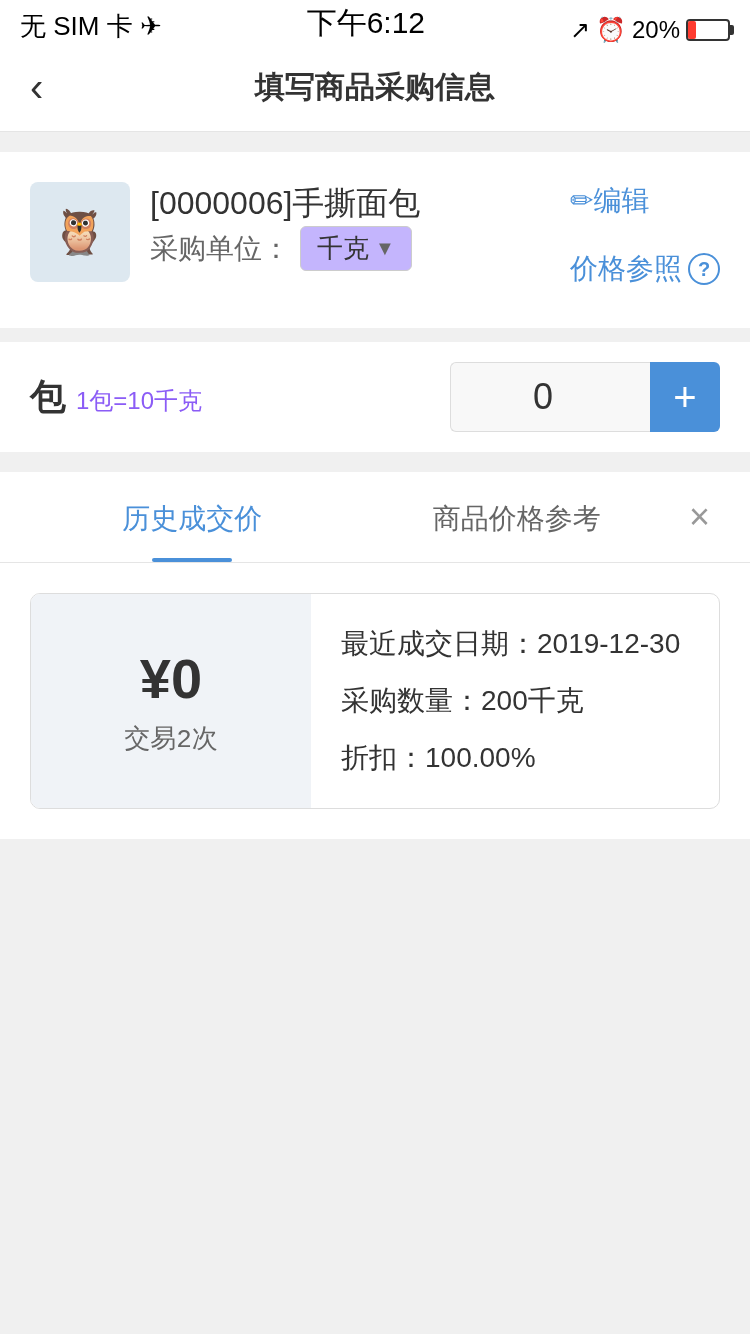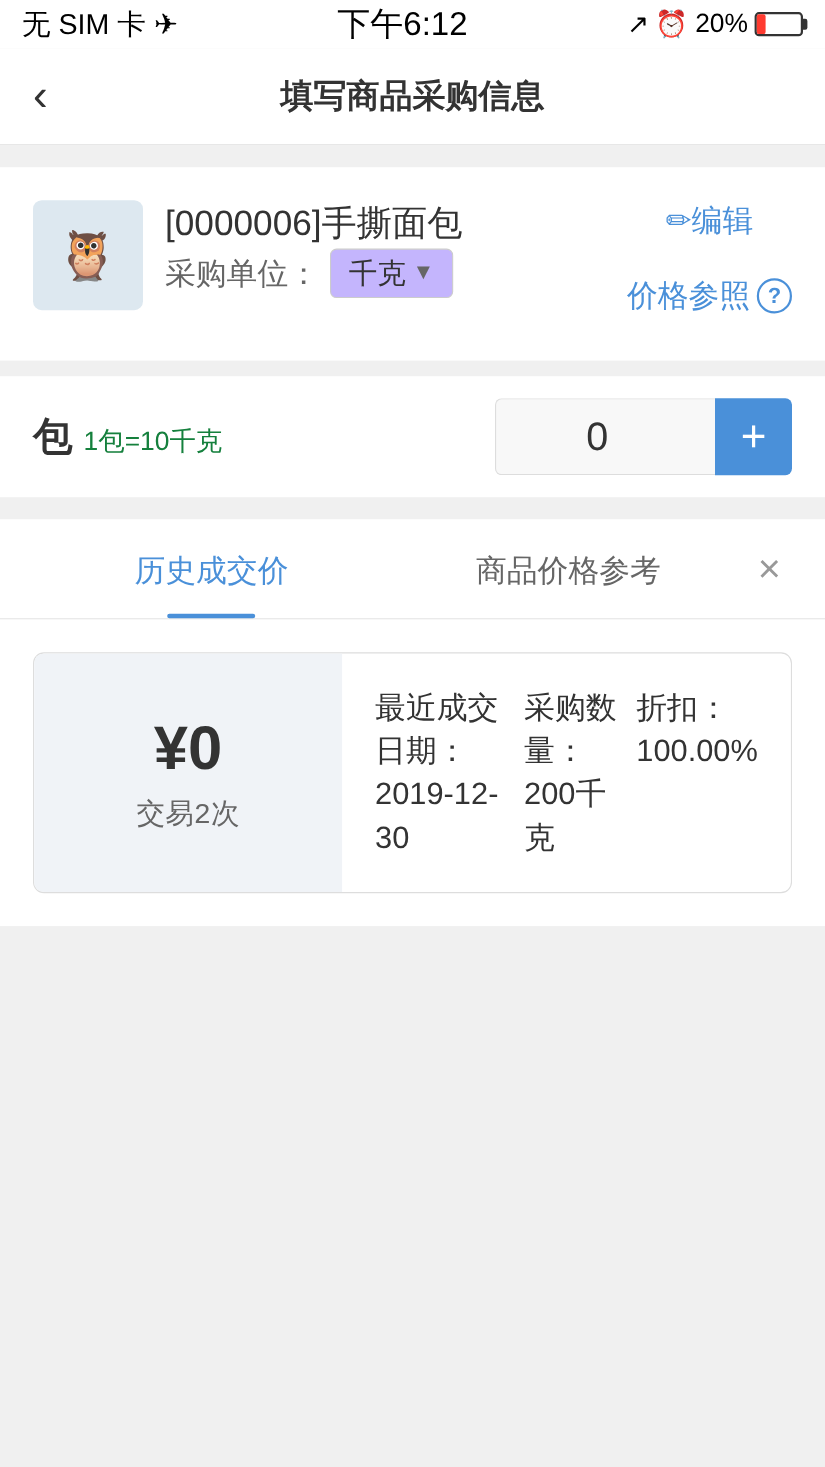--- a/index.html
+++ b/index.html
@@ -11,21 +11,21 @@
       background: #f0f0f0;
       overflow-x: hidden;
     }
 
     
     .status-bar {
       width: 750px;
       height: 44px;
       background: #fff;
       display: flex;
-      align-items: center;
+      align-items: flex-end;
       justify-content: space-between;
       padding: 0 20px;
       font-size: 28px;
     }
     .status-left {
       display: flex;
       align-items: center;
       gap: 8px;
       font-size: 26px;
       color: #000;
@@ -210,21 +210,21 @@
       align-items: baseline;
       gap: 10px;
     }
     .quantity-unit {
       font-size: 36px;
       font-weight: 600;
       color: #333;
     }
     .quantity-conversion {
       font-size: 24px;
-      color: #15803d;
+      color: #8b5cf6;
     }
     .quantity-input-wrapper {
       display: flex;
       align-items: center;
       gap: 0;
     }
     .quantity-input {
       width: 200px;
       height: 70px;
       border: 1px solid #ddd;
@@ -322,21 +322,21 @@
     .transaction-times {
       font-size: 26px;
       color: #666;
       margin-top: 10px;
       font-family: Liberation Mono, monospace;
     }
     .transaction-right {
       flex: 1;
       padding: 30px 30px;
       display: flex;
-      flex-direction: row;
+      flex-direction: column;
       gap: 18px;
     }
     .transaction-detail-row {
       font-size: 28px;
       color: #333;
       line-height: 1.4;
     }
 
     
     .page-bg {
@@ -377,21 +377,21 @@
         <span class="product-name">[0000006]手撕面包</span>
         <div class="product-unit-row">
           <span>采购单位：</span>
           <div class="unit-dropdown">
             <span>千克</span>
             <span class="dropdown-arrow">▼</span>
           </div>
         </div>
       </div>
     </div>
-    <div style="display:flex;flex-direction:column;align-items:center;gap:30px;">
+    <div style="display:flex;flex-direction:column;align-items:flex-start;gap:30px;">
       <span class="edit-link">✏编辑</span>
       <div class="price-ref-row">
         <span class="price-ref-link">
           <span>价格参照</span>
           <span class="info-circle">?</span>
         </span>
       </div>
     </div>
   </div>
 </div>

